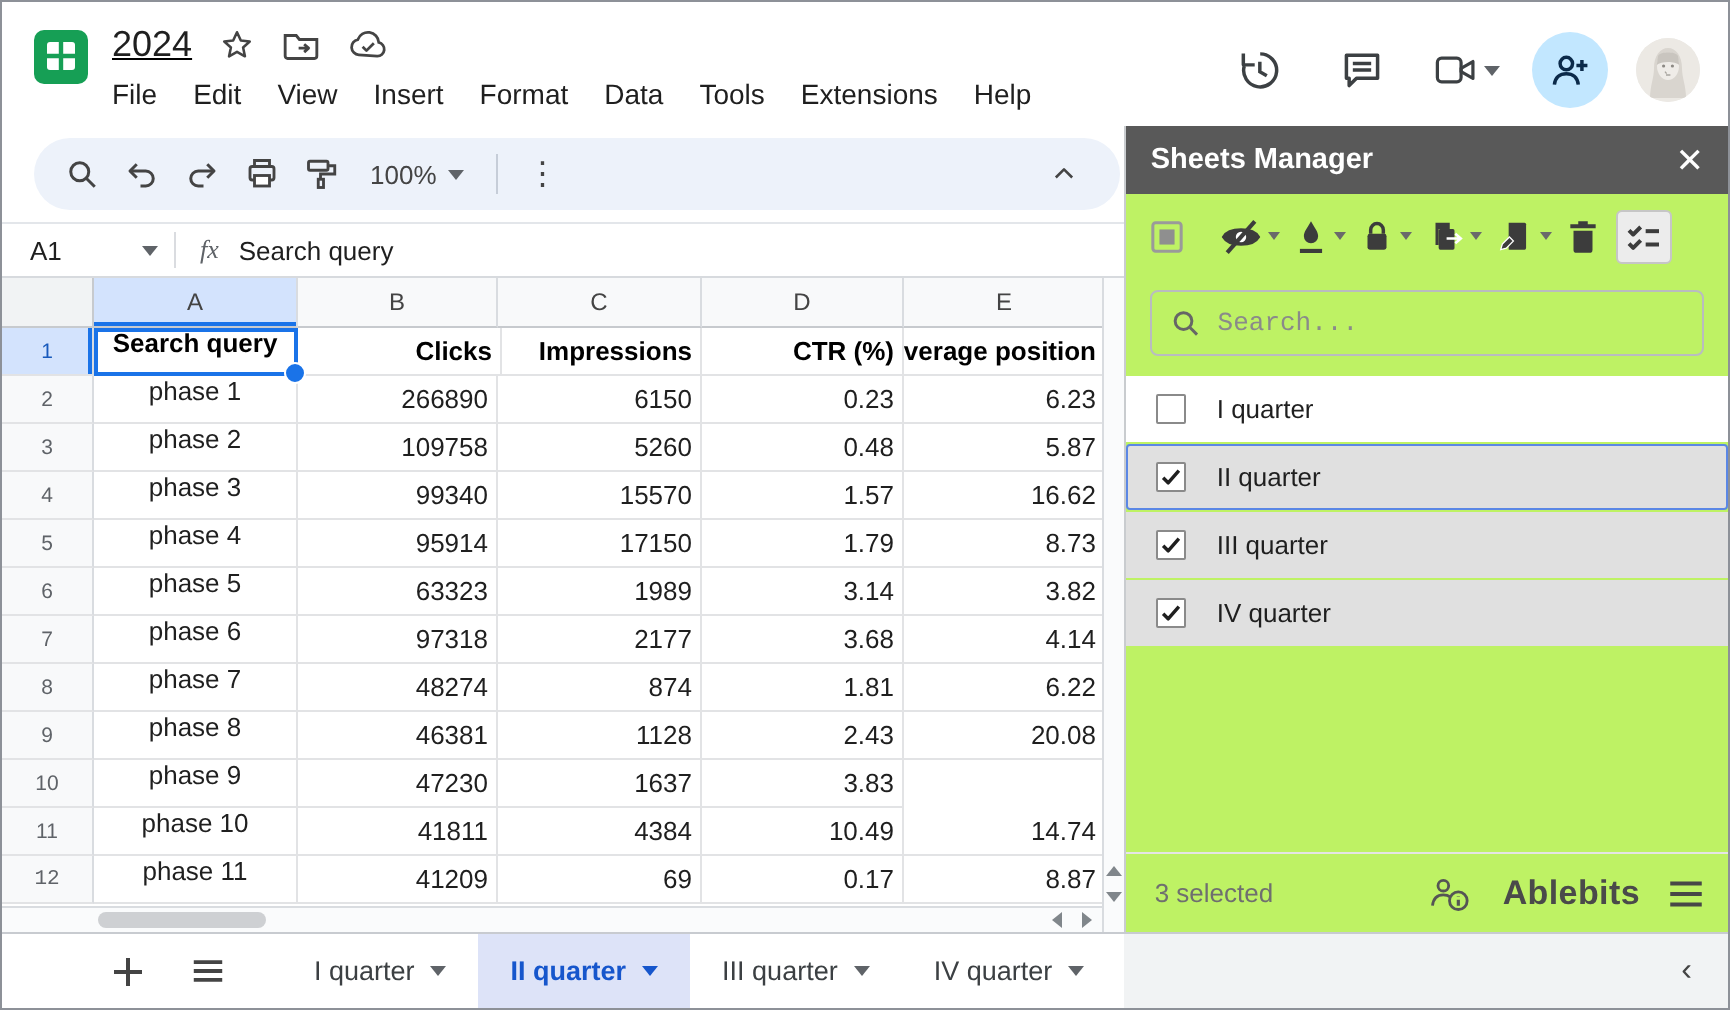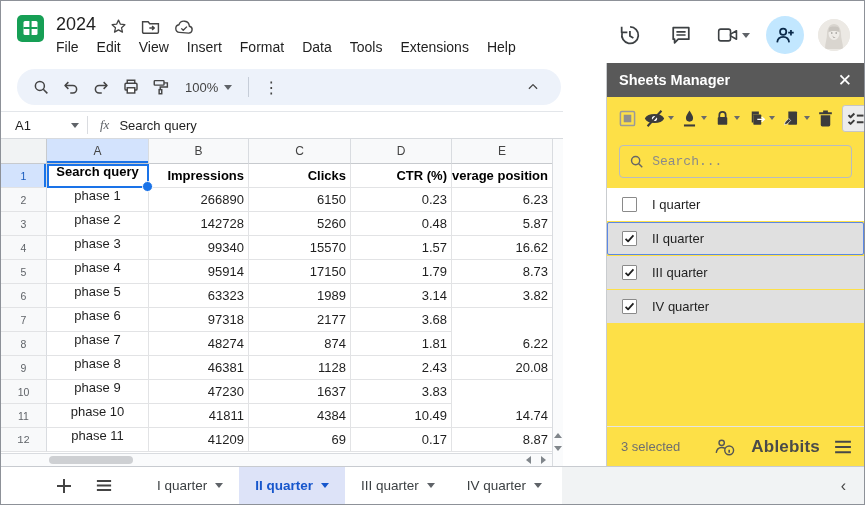--- a/index.html
+++ b/index.html
@@ -5,21 +5,21 @@
   * { margin:0; padding:0; box-sizing:border-box; }
   body { font-family:"Liberation Sans", sans-serif; background:#fff; }
   .window { width:865px; height:505px; border:1px solid #8d9198; background:#fff;
             position:relative; display:flex; flex-direction:column; overflow:hidden;
             font-family:"Liberation Sans", sans-serif; }
 
   
   .topbar { height:62px; display:flex; align-items:flex-start; padding:8px 14px 0 16px; flex:none; }
   .logo { width:27px; height:27px; margin-top:6px; cursor:pointer; }
   .doc-block { margin-left:12px; }
-  .title-row { display:flex; align-items:flex-end; gap:14px; height:26px; }
+  .title-row { display:flex; align-items:center; gap:14px; height:26px;text-decoration:underline; }
   .doc-title { font-size:18px; color:#1f1f1f; }
   .tb-ic svg { display:block; }
   .menu-row { display:flex; gap:2px; margin-top:1px; margin-left:-8px; }
   .menu-item { font-size:14px; color:#1f1f1f; padding:3px 8px; border-radius:4px; cursor:pointer; }
   .top-right { margin-left:auto; display:flex; align-items:center; gap:14px; height:52px; }
   .tr-btn { width:38px; height:38px; display:flex; align-items:center; justify-content:center; cursor:pointer; }
   .meet { display:flex; align-items:center; gap:3px; }
   .caret { width:0; height:0; border-left:4px solid transparent; border-right:4px solid transparent;
            border-top:5px solid #5f6368; display:inline-block; }
   .share-btn { width:38px; height:38px; border-radius:50%; background:#c2e7ff;
@@ -76,21 +76,21 @@
   .hthumb { position:absolute; left:48px; top:2px; width:84px; height:8px; background:#ced0d3; border-radius:4px; }
   .harrows { position:absolute; right:6px; top:0; height:100%; display:flex; align-items:center; gap:10px; }
   .tri-l { width:0; height:0; border-top:4px solid transparent; border-bottom:4px solid transparent; border-right:5px solid #80868b; }
   .tri-r { width:0; height:0; border-top:4px solid transparent; border-bottom:4px solid transparent; border-left:5px solid #80868b; }
   .vstrip { width:11px; border-left:1px solid #d9dce0; background:#fafbfc; display:flex; flex-direction:column;
             justify-content:flex-end; align-items:center; padding-bottom:15px; gap:8px; cursor:pointer; }
   .tri-u { width:0; height:0; border-left:4px solid transparent; border-right:4px solid transparent; border-bottom:5px solid #80868b; }
   .tri-d { width:0; height:0; border-left:4px solid transparent; border-right:4px solid transparent; border-top:5px solid #80868b; }
 
   
-  .panel { width:258px; border-left:1px solid #c9cccf; display:flex; flex-direction:column; background:#fde047; }
+  .panel { width:302px; border-left:1px solid #c9cccf; display:flex; flex-direction:column; background:#bef264; }
   .panel-header { height:34px; background:#595959; color:#fff; display:flex; align-items:center;
                   padding:0 12px; flex:none; }
   .panel-title { font-size:14.5px; font-weight:bold; }
   .panel-close { margin-left:auto; font-size:17px; cursor:pointer; line-height:1; }
   .panel-toolbar { height:42px; display:flex; align-items:center; padding:0 9px; gap:1px; flex:none; }
   .pt-btn { display:flex; align-items:center; padding:4px 3px; border-radius:3px; cursor:pointer; }
   .pt-caret { width:0; height:0; border-left:3.5px solid transparent; border-right:3.5px solid transparent;
               border-top:4.5px solid #6a6a6a; margin-left:3px; }
   .pt-btn.toggled { background:#ececec; border:1px solid #c6c6c6; margin-left:4px; }
   .pt-sp { width:10px; }
@@ -288,37 +288,37 @@
               <div class="colhead colsel" style="width: 102px;">A</div>
               <div class="colhead" style="width: 100px;">B</div>
               <div class="colhead" style="width: 102px;">C</div>
               <div class="colhead" style="width: 101px;">D</div>
               <div class="colhead" style="width: 101px;">E</div>
             </div>
           <div class="rows">
               <div class="g-row">
                 <div class="rowhead rowsel" style="width: 46px;">1</div>
                 <div class="cell left bold active-cell" style="width: 102px;">Search query</div>
+                <div class="cell right bold" style="width: 102px;">Clicks</div>
                 <div class="cell right bold" style="width: 100px;">Impressions</div>
-                <div class="cell right bold" style="width: 102px;">Clicks</div>
                 <div class="cell right bold" style="width: 101px;">CTR (%)</div>
                 <div class="cell right bold" style="width: 101px;">Average position</div>
               </div>
               <div class="g-row">
                 <div class="rowhead" style="width: 46px;">2</div>
                 <div class="cell left" style="width: 102px;">phase 1</div>
                 <div class="cell right" style="width: 100px;">266890</div>
                 <div class="cell right" style="width: 102px;">6150</div>
                 <div class="cell right" style="width: 101px;">0.23</div>
                 <div class="cell right" style="width: 101px;">6.23</div>
               </div>
               <div class="g-row">
                 <div class="rowhead" style="width: 46px;">3</div>
                 <div class="cell left" style="width: 102px;">phase 2</div>
-                <div class="cell right" style="width: 100px;">142728</div>
+                <div class="cell right" style="width: 100px;">109758</div>
                 <div class="cell right" style="width: 102px;">5260</div>
                 <div class="cell right" style="width: 101px;">0.48</div>
                 <div class="cell right" style="width: 101px;">5.87</div>
               </div>
               <div class="g-row">
                 <div class="rowhead" style="width: 46px;">4</div>
                 <div class="cell left" style="width: 102px;">phase 3</div>
                 <div class="cell right" style="width: 100px;">99340</div>
                 <div class="cell right" style="width: 102px;">15570</div>
                 <div class="cell right" style="width: 101px;">1.57</div>
@@ -339,20 +339,21 @@
                 <div class="cell right" style="width: 102px;">1989</div>
                 <div class="cell right" style="width: 101px;">3.14</div>
                 <div class="cell right" style="width: 101px;">3.82</div>
               </div>
               <div class="g-row">
                 <div class="rowhead" style="width: 46px;">7</div>
                 <div class="cell left" style="width: 102px;">phase 6</div>
                 <div class="cell right" style="width: 100px;">97318</div>
                 <div class="cell right" style="width: 102px;">2177</div>
                 <div class="cell right" style="width: 101px;">3.68</div>
+                <div class="cell right" style="width: 101px;">4.14</div>
               </div>
               <div class="g-row">
                 <div class="rowhead" style="width: 46px;">8</div>
                 <div class="cell left" style="width: 102px;">phase 7</div>
                 <div class="cell right" style="width: 100px;">48274</div>
                 <div class="cell right" style="width: 102px;">874</div>
                 <div class="cell right" style="width: 101px;">1.81</div>
                 <div class="cell right" style="width: 101px;">6.22</div>
               </div>
               <div class="g-row">

